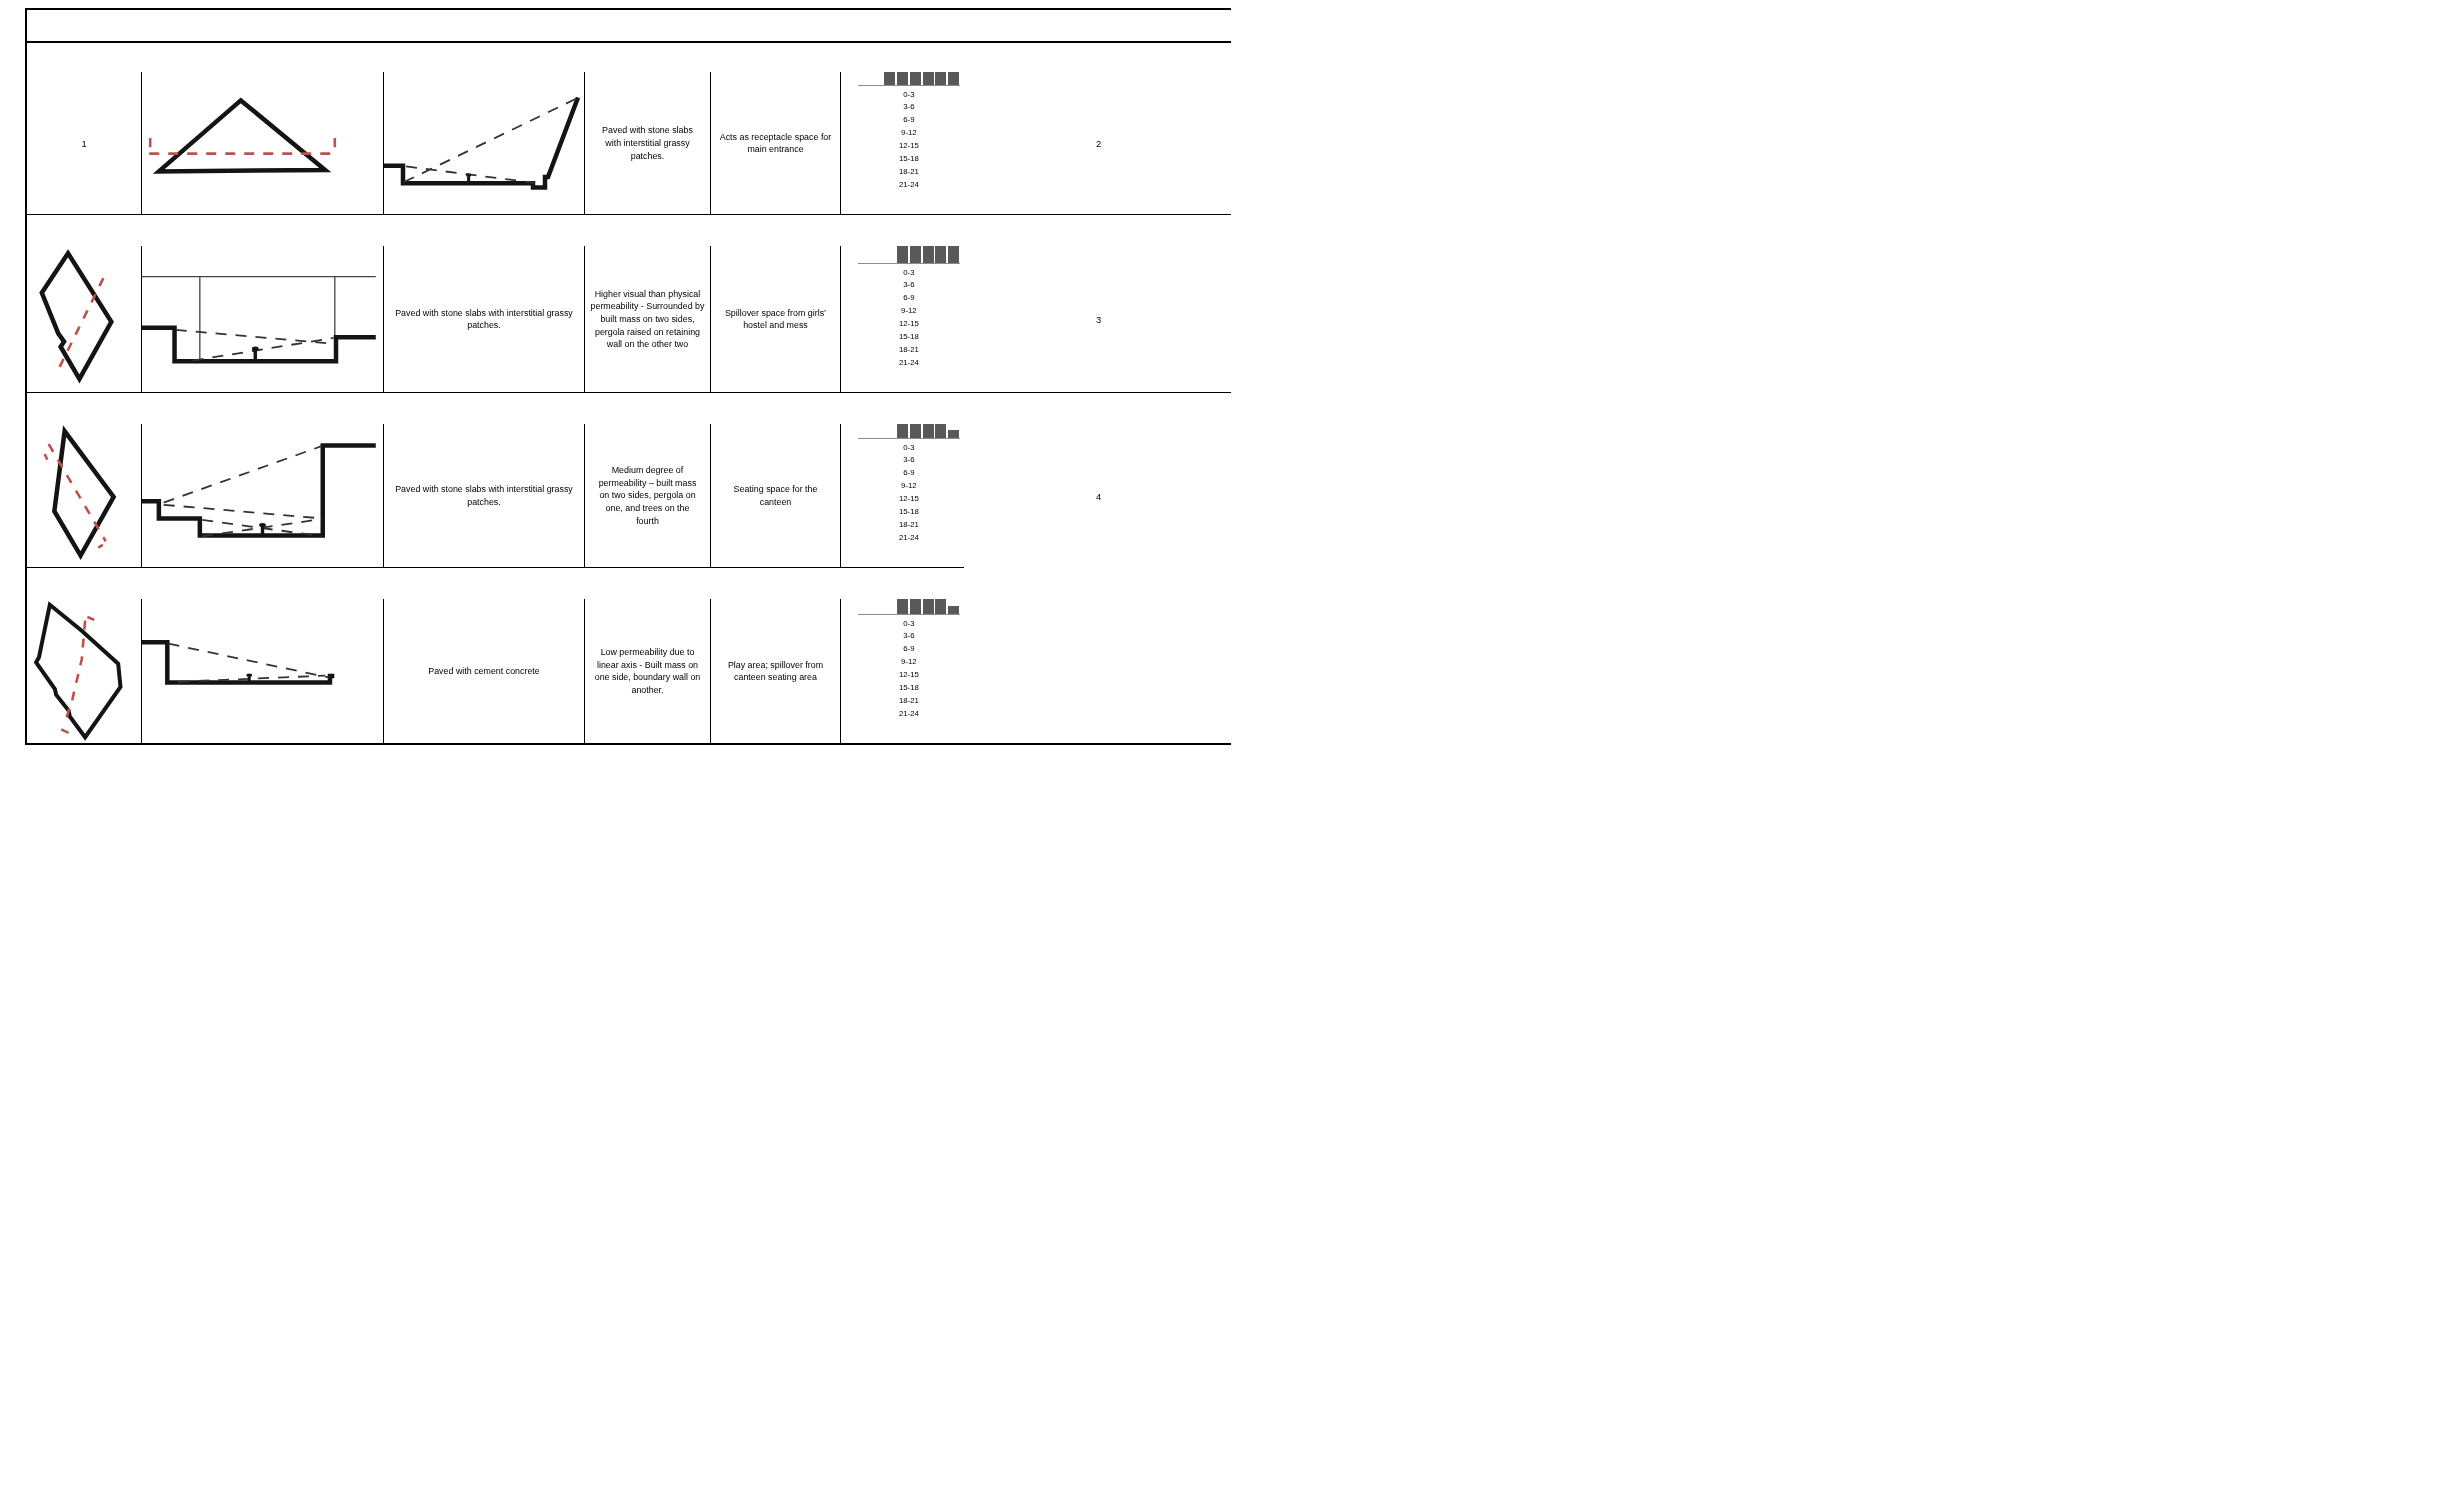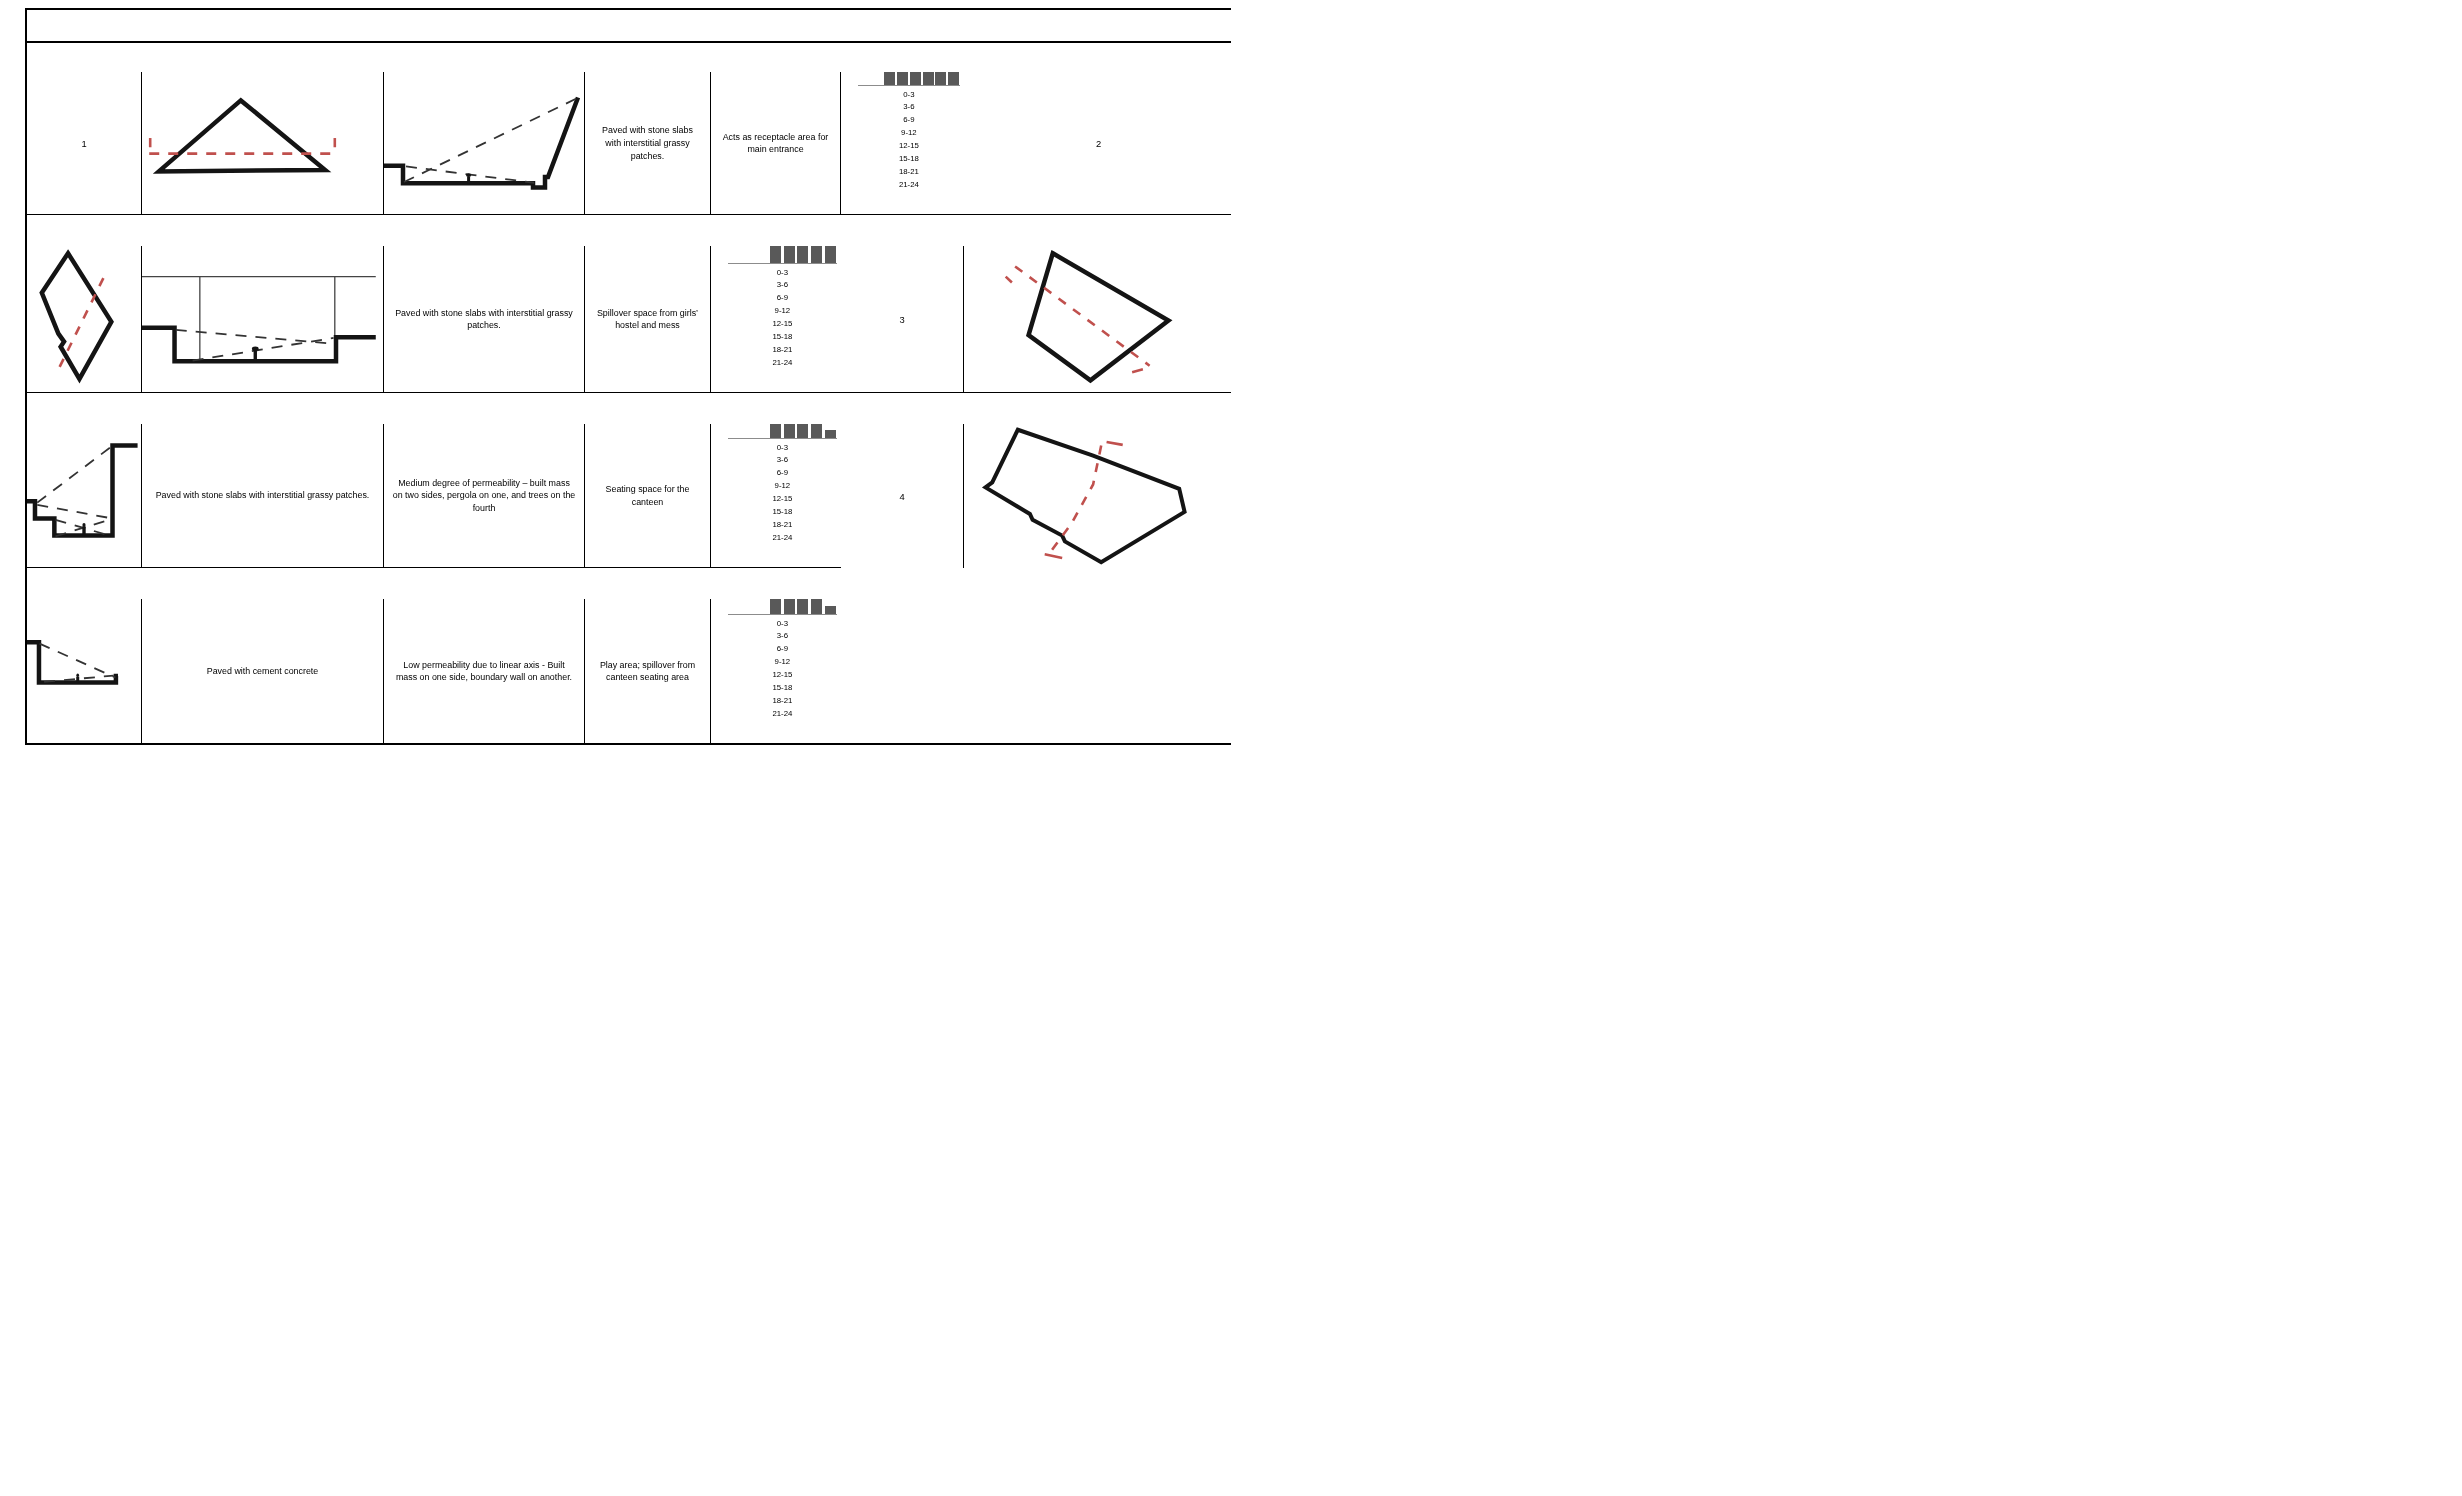--- a/index.html
+++ b/index.html
@@ -58,21 +58,21 @@
       <path d="M0,66 L9.5,66 L9.5,78.3 L74.5,78.3 L74.5,81.3 L80.5,81.3 L80.5,74 L82,74 L97,18" fill="none" stroke="#141414" stroke-width="4.5" vector-effect="non-scaling-stroke"></path>
       <line x1="10" y1="77.5" x2="96.5" y2="18.5" stroke="#333" stroke-width="1.8" stroke-dasharray="11 9" vector-effect="non-scaling-stroke"></line>
       <line x1="11" y1="66.5" x2="75" y2="78" stroke="#333" stroke-width="1.8" stroke-dasharray="11 9" vector-effect="non-scaling-stroke"></line>
       <g>
         <circle cx="42.3" cy="72.6" r="1.3" fill="#141414"></circle>
         <line x1="42.3" y1="73.6" x2="42.3" y2="78.2" stroke="#141414" stroke-width="3" vector-effect="non-scaling-stroke"></line>
       </g>
     </svg>
   </div>
   <div class="cell txt">Paved with stone slabs with interstitial grassy patches.</div>
-  <div class="cell txt">Acts as receptacle area for main entrance</div>
+  <div class="cell txt">Acts as receptacle space for main entrance</div>
   <div class="cell fig last-col">
     <div class="chart-wrap">
         <div class="plot" style="height: 78px;">
           <div class="slot">
             <div class="bar" style="height: 0px; background: rgb(89, 89, 89);"></div>
           </div>
           <div class="slot">
             <div class="bar" style="height: 0px; background: rgb(89, 89, 89);"></div>
           </div>
           <div class="slot">
@@ -122,20 +122,21 @@
       <path d="M0,56 L13.5,56 L13.5,79 L80.5,79 L80.5,62.5 L97,62.5" fill="none" stroke="#141414" stroke-width="4.5" vector-effect="non-scaling-stroke"></path>
       <line x1="14" y1="57.5" x2="80" y2="67" stroke="#333" stroke-width="1.8" stroke-dasharray="11 9" vector-effect="non-scaling-stroke"></line>
       <line x1="21" y1="78.5" x2="79.5" y2="63" stroke="#333" stroke-width="1.8" stroke-dasharray="11 9" vector-effect="non-scaling-stroke"></line>
       <g>
         <circle cx="47" cy="70.3" r="1.4" fill="#141414"></circle>
         <line x1="47" y1="71.4" x2="47" y2="78.6" stroke="#141414" stroke-width="3.4" vector-effect="non-scaling-stroke"></line>
       </g>
     </svg>
   </div>
   <div class="cell txt">Paved with stone slabs with interstitial grassy patches.</div>
+  <div class="cell txt" style="padding:3.3px 5.5px;">Higher visual than physical permeability - Surrounded by built mass on two sides, pergola raised on retaining wall on the other two</div>
   <div class="cell txt">Spillover space from girls’ hostel and mess</div>
   <div class="cell fig last-col">
     <div class="chart-wrap">
         <div class="plot" style="height: 85px;">
           <div class="slot">
             <div class="bar" style="height: 0px; background: rgb(89, 89, 89);"></div>
           </div>
           <div class="slot">
             <div class="bar" style="height: 0px; background: rgb(89, 89, 89);"></div>
           </div>

